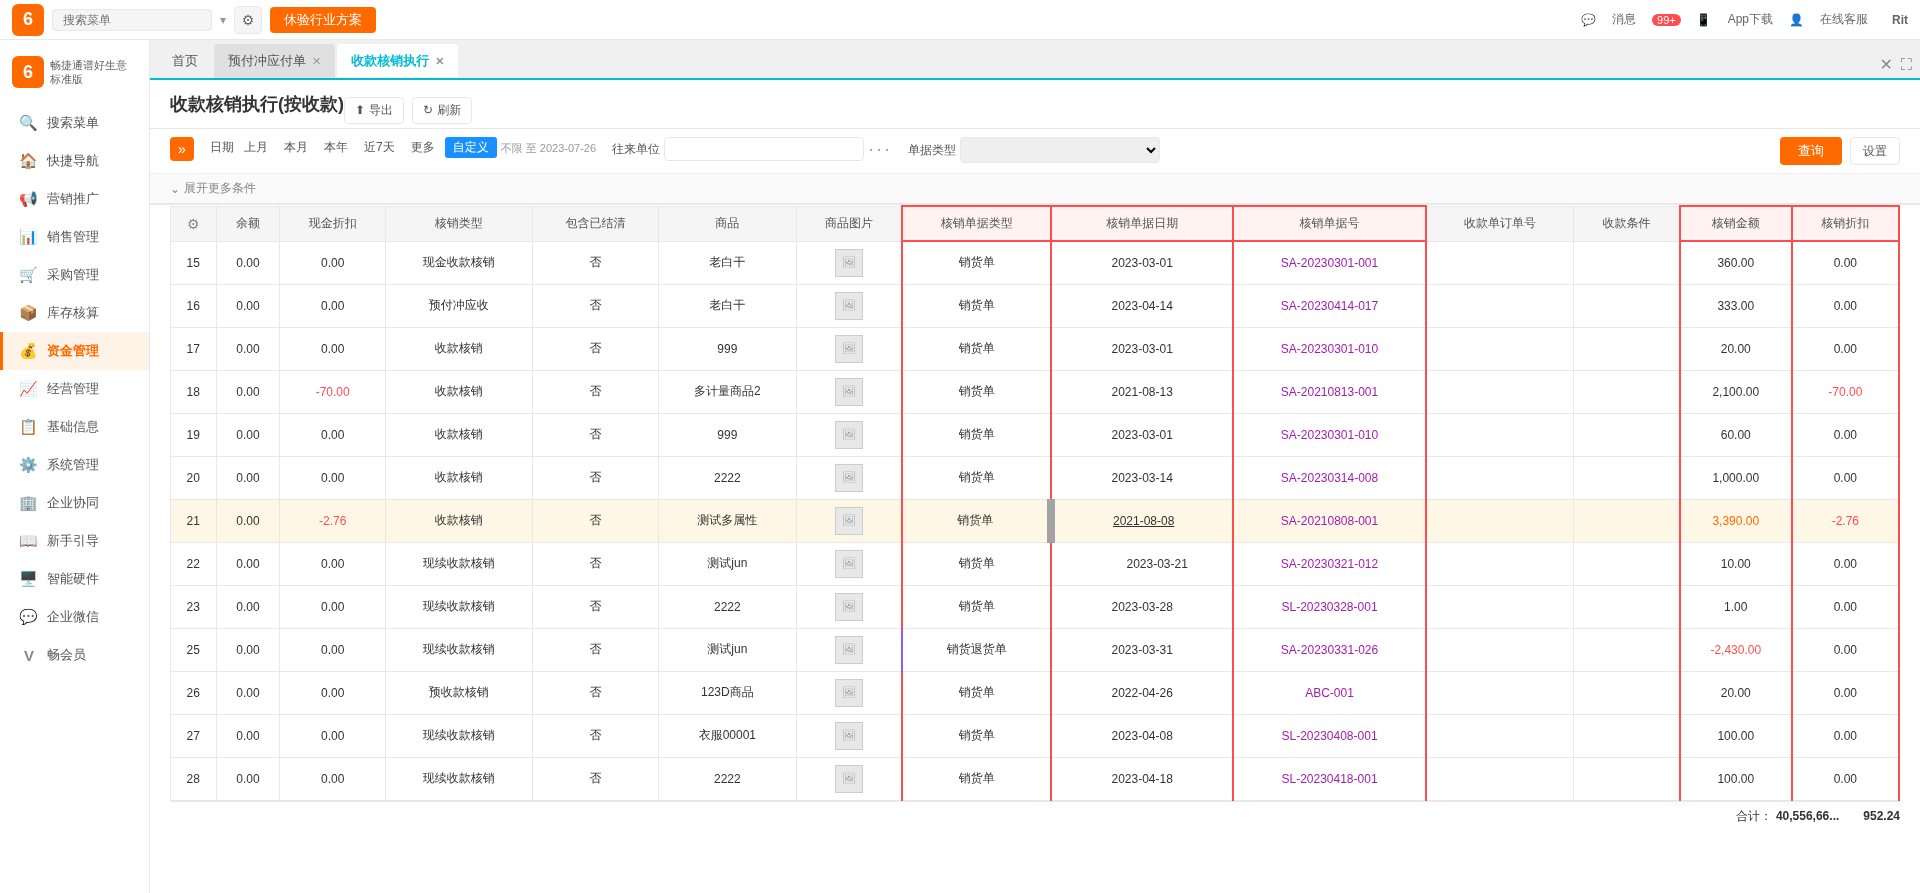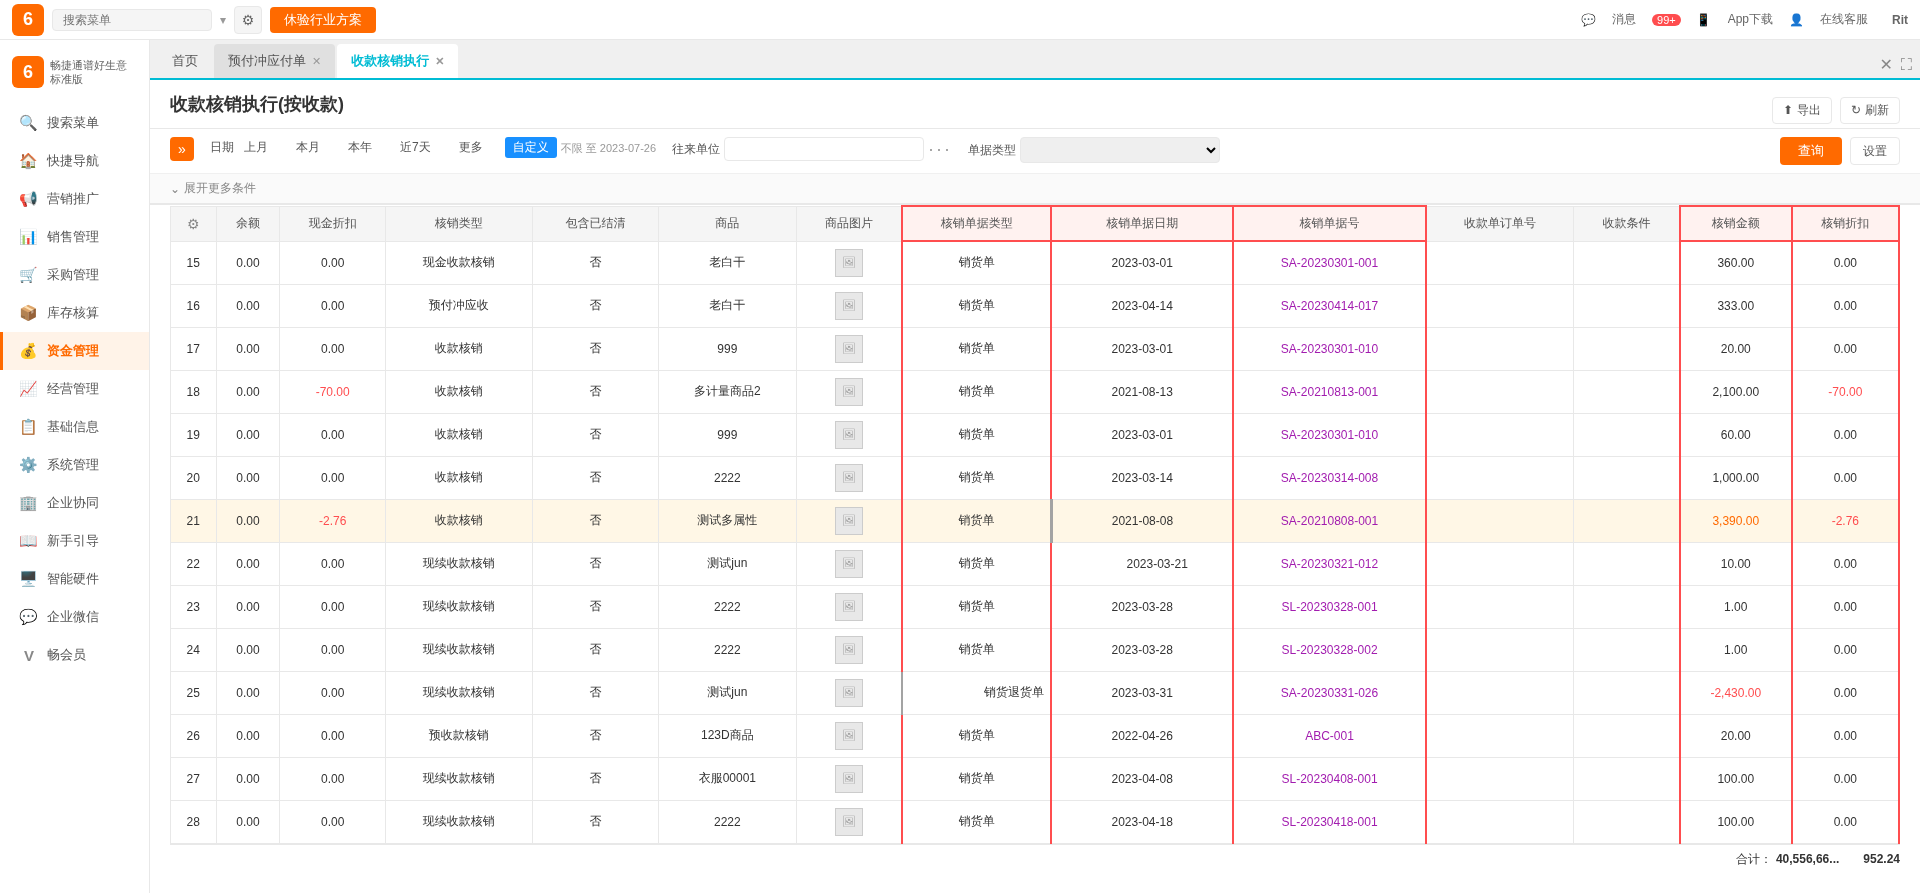--- a/index.html
+++ b/index.html
@@ -181,21 +181,21 @@
       border-radius: 4px;
       width: 24px; height: 24px;
       cursor: pointer;
       font-size: 14px;
       display: flex; align-items: center; justify-content: center;
     }
     .filter-group {
       display: flex; align-items: center; gap: 4px; font-size: 12px; color: #555;
     }
     .date-tabs {
-      display: flex; gap: 16px; align-items: flex-end;
+      display: flex; gap: 4px; align-items: flex-end;
     }
     .date-tab {
       padding: 2px 6px;
       border-radius: 3px;
       cursor: pointer;
       font-size: 12px;
       color: #555;
     }
     .date-custom {
       background: #1890ff;
@@ -440,21 +440,21 @@
         <span>收款核销执行</span>
         <span class="tab-close">✕</span>
       </div>
       <div class="tab-bar-right">
         <span class="tab-bar-icon">✕</span>
         <span class="tab-bar-icon">⛶</span>
       </div>
     </div>
 
     <div class="page-header">
-      <div style="display:flex; align-items:center; justify-content:space-between;">
+      <div style="display:flex; align-items:center; justify-content:flex-start;">
         <h2 class="page-title">收款核销执行(按收款)</h2>
         <div class="page-title-right">
           <button class="header-btn">
             <span>⬆</span>
             <span>导出</span>
           </button>
           <button class="header-btn">
             <span>↻</span>
             <span>刷新</span>
           </button>
@@ -641,21 +641,21 @@
     <td>21</td>
     <td>0.00</td>
     <td class="text-red">-2.76</td>
     <td>收款核销</td>
     <td>否</td>
     <td>测试多属性</td>
     <td>
                 <div style="width:28px;height:28px;background:#e8e8e8;border:1px solid #ccc;margin:auto;display:flex;align-items:center;justify-content:center;font-size:11px;color:#999;">🖼</div>
               </td>
     <td style="border-left:2px solid #ff4d4f; border-right:2px solid #ff4d4f;">销货单</td>
-    <td style="border-left:3px solid #a3a3a3; border-right:2px solid #ff4d4f;">2021-08-08</td>
+    <td style="border-left:8px solid #a3a3a3; border-right:2px solid #ff4d4f;text-decoration:underline;">2021-08-08</td>
     <td style="border-left:2px solid #ff4d4f; border-right:2px solid #ff4d4f;"><span class="link-text">SA-20210808-001</span></td>
     <td></td>
     <td></td>
     <td class="text-orange" style="border-left:2px solid #ff4d4f; border-right:2px solid #ff4d4f;">3,390.00</td>
     <td class="text-red" style="border-left:2px solid #ff4d4f; border-right:2px solid #ff4d4f;">-2.76</td>
   </tr>
             <tr>
     <td>22</td>
     <td>0.00</td>
     <td class="">0.00</td>
@@ -685,48 +685,30 @@
               </td>
     <td style="border-left:2px solid #ff4d4f; border-right:2px solid #ff4d4f;">销货单</td>
     <td style="border-left:2px solid #ff4d4f; border-right:2px solid #ff4d4f;">2023-03-28</td>
     <td style="border-left:2px solid #ff4d4f; border-right:2px solid #ff4d4f;"><span class="link-text">SL-20230328-001</span></td>
     <td></td>
     <td></td>
     <td class="" style="border-left:2px solid #ff4d4f; border-right:2px solid #ff4d4f;">1.00</td>
     <td class="" style="border-left:2px solid #ff4d4f; border-right:2px solid #ff4d4f;">0.00</td>
   </tr>
             <tr>
-    <td>24</td>
+    <td>25</td>
     <td>0.00</td>
     <td class="">0.00</td>
     <td>现续收款核销</td>
     <td>否</td>
-    <td>2222</td>
-    <td>
-                <div style="width:28px;height:28px;background:#e8e8e8;border:1px solid #ccc;margin:auto;display:flex;align-items:center;justify-content:center;font-size:11px;color:#999;">🖼</div>
-              </td>
-    <td style="border-left:2px solid #ff4d4f; border-right:2px solid #ff4d4f;">销货单</td>
-    <td style="border-left:2px solid #ff4d4f; border-right:2px solid #ff4d4f;">2023-03-28</td>
-    <td style="border-left:2px solid #ff4d4f; border-right:2px solid #ff4d4f;"><span class="link-text">SL-20230328-002</span></td>
-    <td></td>
-    <td></td>
-    <td class="" style="border-left:2px solid #ff4d4f; border-right:2px solid #ff4d4f;">1.00</td>
-    <td class="" style="border-left:2px solid #ff4d4f; border-right:2px solid #ff4d4f;">0.00</td>
-  </tr>
-            <tr>
-    <td>25</td>
-    <td>0.00</td>
-    <td class="">0.00</td>
-    <td>现续收款核销</td>
-    <td>否</td>
     <td>测试jun</td>
     <td>
                 <div style="width:28px;height:28px;background:#e8e8e8;border:1px solid #ccc;margin:auto;display:flex;align-items:center;justify-content:center;font-size:11px;color:#999;">🖼</div>
               </td>
-    <td style="border-left:2px solid #a3a3a3; border-right:2px solid #ff4d4f;text-align:right;">销货退货单</td>
+    <td style="border-left:2px solid #8b5cf6; border-right:2px solid #ff4d4f;">销货退货单</td>
     <td style="border-left:2px solid #ff4d4f; border-right:2px solid #ff4d4f;">2023-03-31</td>
     <td style="border-left:2px solid #ff4d4f; border-right:2px solid #ff4d4f;"><span class="link-text">SA-20230331-026</span></td>
     <td></td>
     <td></td>
     <td class="text-red" style="border-left:2px solid #ff4d4f; border-right:2px solid #ff4d4f;">-2,430.00</td>
     <td class="" style="border-left:2px solid #ff4d4f; border-right:2px solid #ff4d4f;">0.00</td>
   </tr>
             <tr>
     <td>26</td>
     <td>0.00</td>

